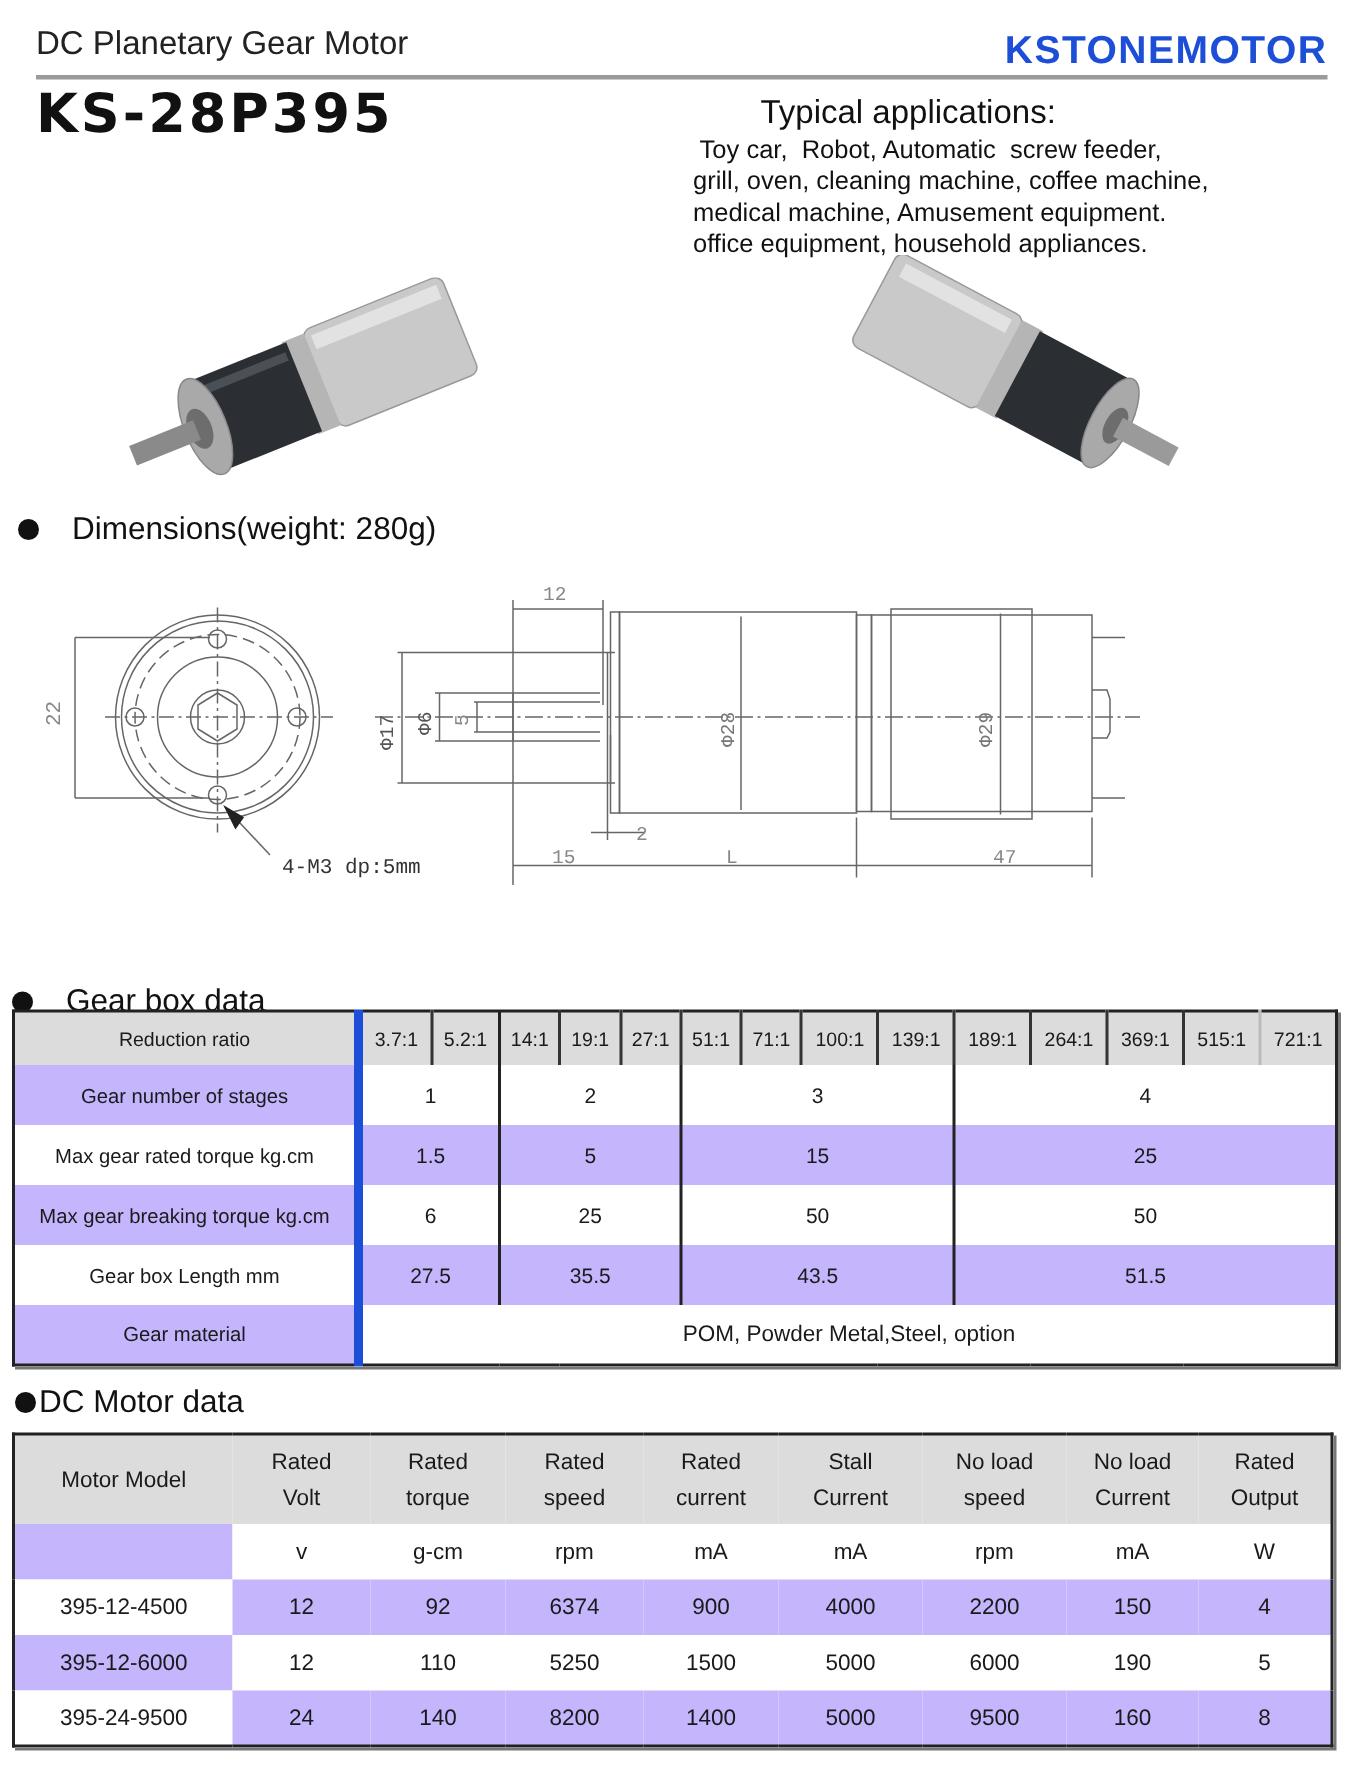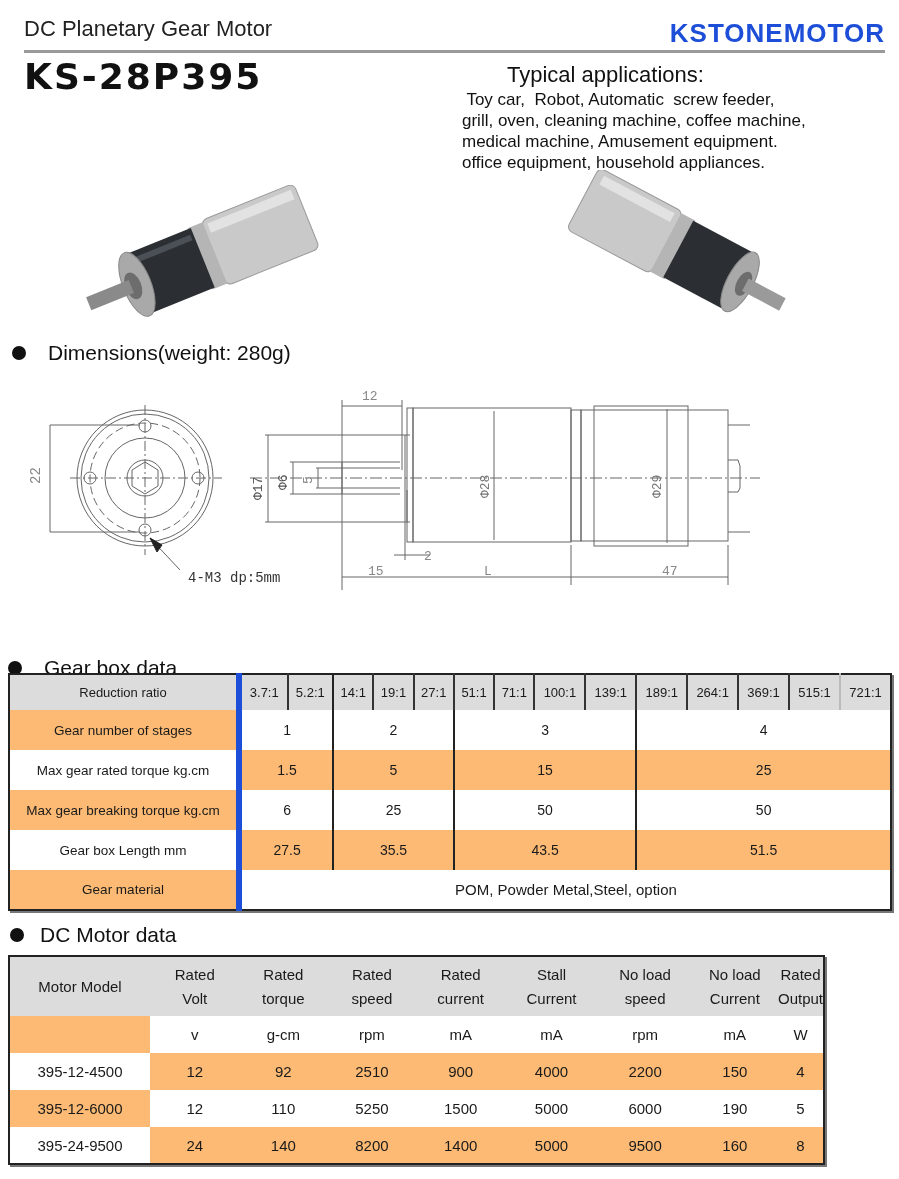--- a/index.html
+++ b/index.html
@@ -13,25 +13,25 @@
   .apps-lines { left: 462px; top: 89px; font-size: 17px; line-height: 21px; color: #111; }
   .apps-lines div { white-space: pre; }
   .section-title { font-size: 21px; color: #111; display: flex; align-items: center; gap: 22px; }
   .bullet { width: 14px; height: 14px; border-radius: 50%; background: #111; display: inline-block; }
   table { border-collapse: collapse; }
   .gb { left: 8px; top: 673px; width: 884px; border: 2px solid #222; box-shadow: 2px 2px 0 #777; }
   .gb td { font-size: 14px; text-align: center; height: 40px; }
   .gb .hdr td { background: #dcdcdc; height: 36px; font-size: 13px; }
   .gb .hdr td.r { border-right: 2px solid #333; }
   .gb .lbl { width: 230px; border-right: 6px solid #1d4ed8; font-size: 13.5px; }
-  .g { background: #fdba74; }
+  .g { background: #c4b5fd; }
   .w { background: #ffffff; }
   .vsep { border-right: 2px solid #222; }
   .big { font-size: 16px; }
-  .dc { left: 8px; top: 955px; width: 817px; border: 2px solid #222; box-shadow: 2px 2px 0 #777; }
+  .dc { left: 8px; top: 955px; width: 881px; border: 2px solid #222; box-shadow: 2px 2px 0 #777; }
   .dc td { text-align: center; font-size: 15px; height: 37px; }
   .dc .hdr td { background: #dcdcdc; height: 60px; line-height: 24px; }
   svg text { font-family: "Liberation Mono", monospace; }
 </style>
 </head>
 <body>
 
 <div class="abs subtitle">DC Planetary Gear Motor</div>
 <div class="abs brand">KSTONEMOTOR</div>
 <div class="abs rule"></div>
@@ -193,21 +193,21 @@
     <td class="g vsep" colspan="4">43.5</td>
     <td class="g" colspan="5">51.5</td>
   </tr>
   <tr>
     <td class="lbl g" style="height:38px">Gear material</td>
     <td class="w" colspan="14" style="font-size:15px">POM, Powder Metal,Steel, option</td>
   </tr>
 </tbody>
   </table>
 
-<div class="abs section-title" style="left:10px;top:923px;gap:16px;">
+<div class="abs section-title" style="left:10px;top:923px;gap:2px;">
   <span class="bullet"></span>
   <span>DC Motor data</span>
 </div>
 
 <table class="abs dc">
   <tbody>
       <tr class="hdr">
     <td style="width:146px"><span>Motor Model</span></td>
     <td style="width:92px">
           <div>Rated</div>
@@ -250,21 +250,21 @@
     <td class="w">mA</td>
     <td class="w">mA</td>
     <td class="w">rpm</td>
     <td class="w">mA</td>
     <td class="w">W</td>
   </tr>
   <tr>
     <td class="w">395-12-4500</td>
     <td class="g">12</td>
     <td class="g">92</td>
-    <td class="g">2510</td>
+    <td class="g">6374</td>
     <td class="g">900</td>
     <td class="g">4000</td>
     <td class="g">2200</td>
     <td class="g">150</td>
     <td class="g">4</td>
   </tr>
   <tr>
     <td class="g">395-12-6000</td>
     <td class="w">12</td>
     <td class="w">110</td>

